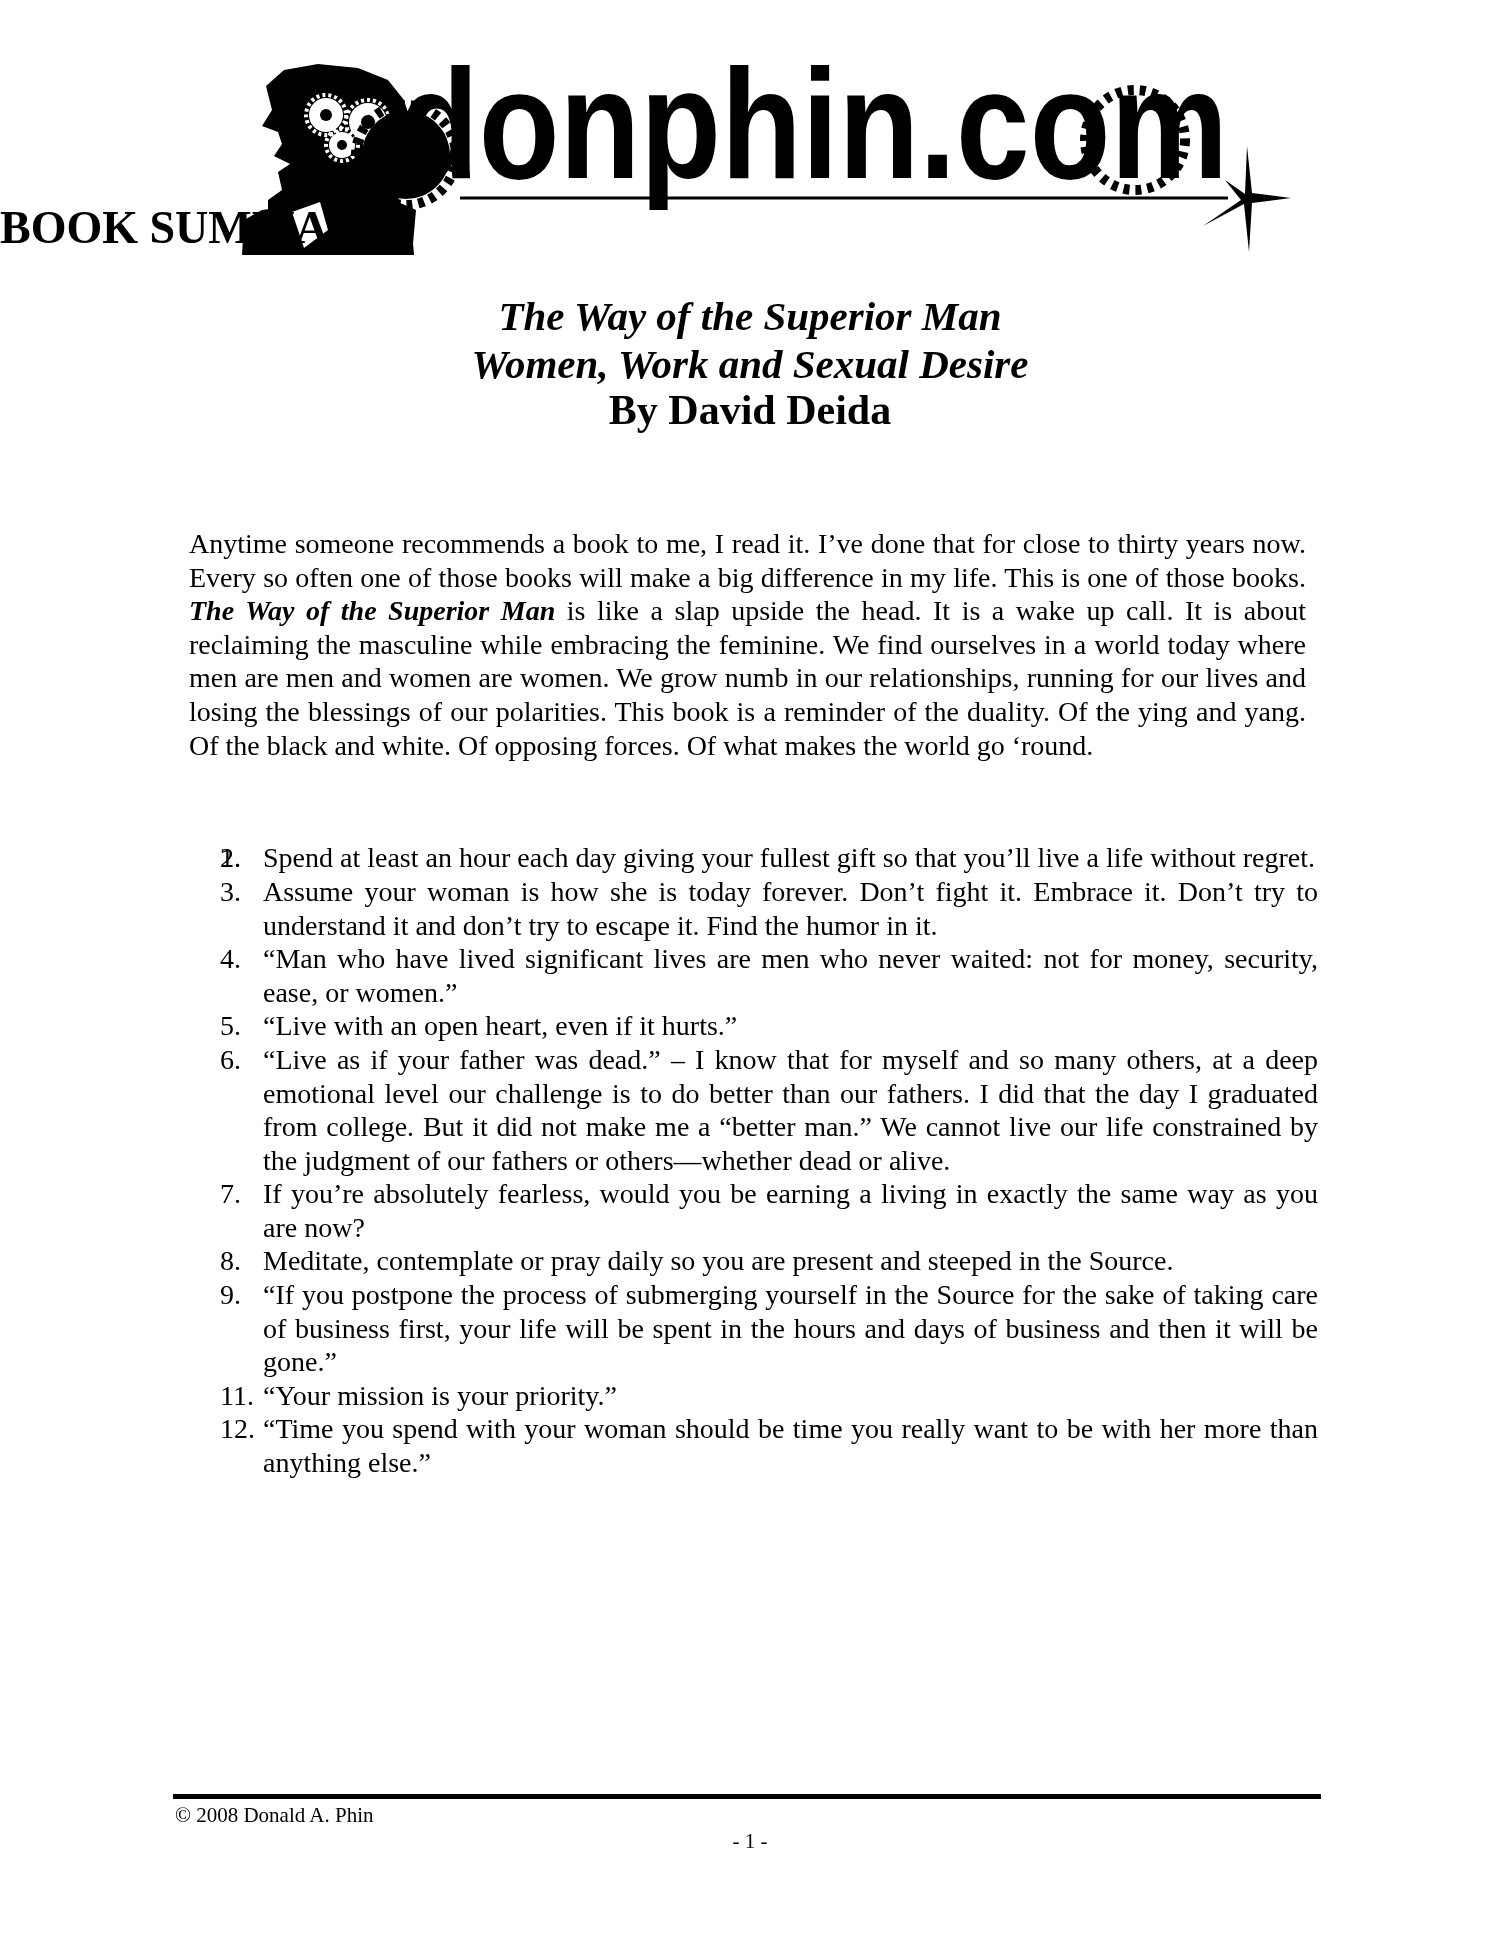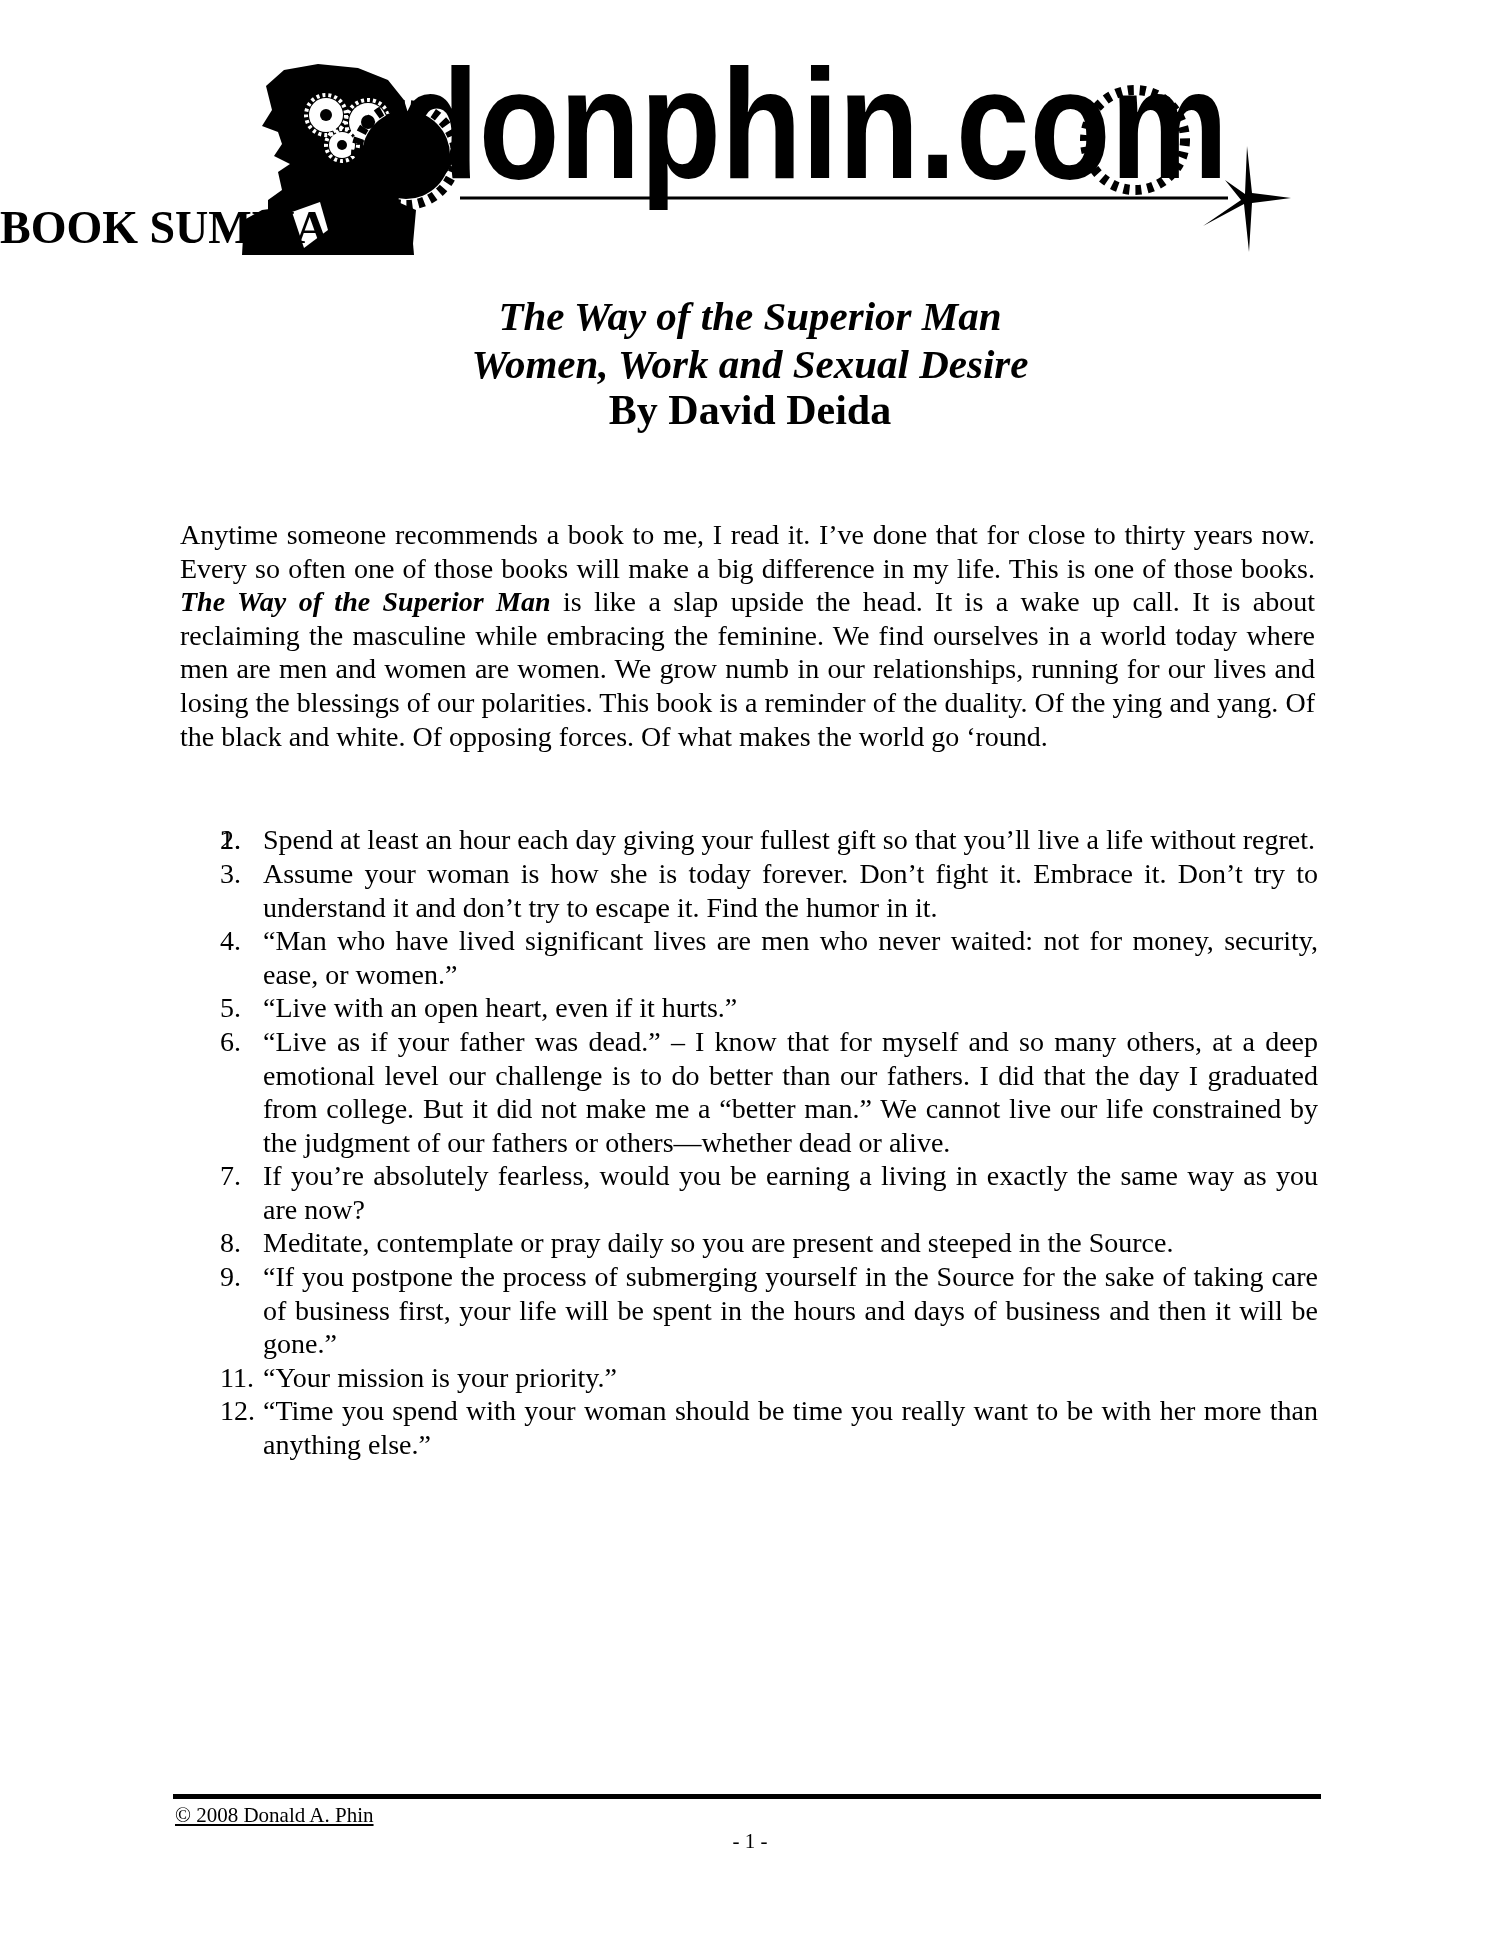--- a/index.html
+++ b/index.html
@@ -7,28 +7,28 @@
          font-family: "Liberation Serif", "DejaVu Serif", serif; color: #000; }
   .logo { position: absolute; left: 238px; top: 60px; width: 1060px; height: 200px; }
   .logo svg { display: block; }
   .book-summary { position: absolute; left: 0; width: 1500px; top: 200px; text-align: left;
                   font-weight: bold; font-size: 46px; line-height: 56px; letter-spacing: 0px; }
   .title-block { position: absolute; left: 0; width: 1500px; top: 292px; text-align: center; }
   .title-line { font-weight: bold; font-style: italic; font-size: 41px; line-height: 48px; }
   .byline { font-weight: bold; font-size: 42px; line-height: 44px; }
   .content { position: absolute; left: 177px; width: 1141px; top: 515px;
              font-size: 28px; line-height: 33.6px; text-align: justify; }
-  .content p { margin: 3px; }
+  .content p { margin: 12px; }
   .para-gap { height: 33.6px; }
   .content em.bk { font-weight: bold; font-style: italic; }
   ol.insights { list-style: none; margin: 0; padding: 0; }
   ol.insights li { position: relative; padding-left: 86px; text-align: justify; }
   ol.insights li .num { position: absolute; left: 43px; width: 40px; text-align: left; }
   .footer-rule { position: absolute; left: 173px; width: 1148px; top: 1794px; height: 5px; background: #000; }
-  .footer-copy { position: absolute; left: 175px; top: 1802px; font-size: 21px; line-height: 26px; text-decoration: underline; }
+  .footer-copy { position: absolute; left: 175px; top: 1802px; font-size: 21px; line-height: 26px; }
   .page-num { position: absolute; left: 0; width: 1500px; top: 1828px; text-align: center; font-size: 21px; line-height: 26px; }
 </style>
 </head>
 <body>
 
 <div class="logo">
   <svg width="1060" height="200" viewBox="0 0 1060 200" xmlns="http://www.w3.org/2000/svg">
 
     <g>
       <path d="M30 195 L30 140 L44 130 L40 112 L52 104 L36 96 L44 84 L40 72 L24 66 L34 50 L28 26 L46 10 L80 4 L120 8 L150 20 L166 40 L174 66 L168 96 L164 122 L160 142 L178 150 L174 195 Z" fill="#000"></path>

